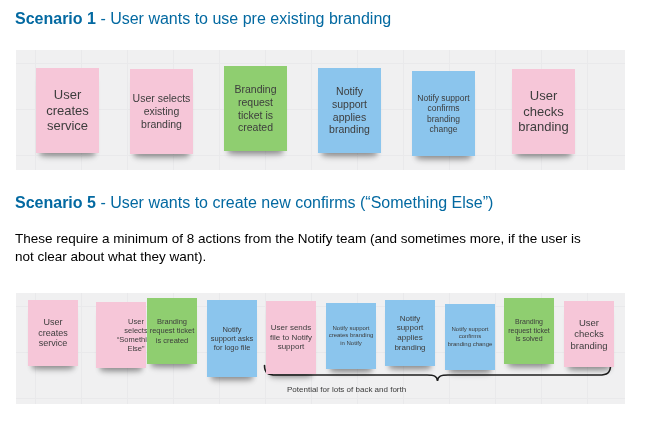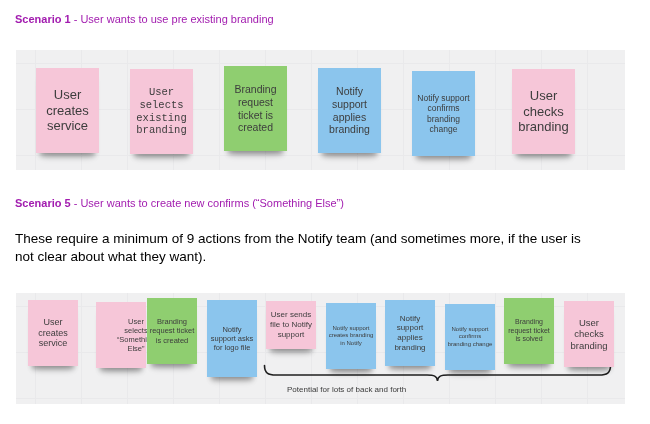--- a/index.html
+++ b/index.html
@@ -1,18 +1,18 @@
 <!DOCTYPE html>
 <html><head>
 <meta charset="utf-8">
 <style>
   html,body{margin:0;padding:0;background:#ffffff;}
   .page{position:relative;width:650px;height:424px;background:#ffffff;overflow:hidden;
         font-family:"Liberation Sans",sans-serif;color:#000;}
-  .heading{position:absolute;left:15px;font-size:11px;line-height:16px;color:#a21caf;white-space:nowrap;}
+  .heading{position:absolute;left:15px;font-size:16px;line-height:16px;color:#0369a1;white-space:nowrap;}
   .heading .hb{font-weight:bold;}
   .para{position:absolute;left:15px;top:230px;width:575px;font-size:13.5px;line-height:17.5px;color:#000;}
   .board{position:absolute;left:16px;width:609px;background-color:#f0f0f1;
          background-image:linear-gradient(#e9e9eb 1px,transparent 1px),
                           linear-gradient(90deg,#e9e9eb 1px,transparent 1px);
          background-size:46px 46px;background-position:19px 13px;}
   .note{position:absolute;display:flex;align-items:center;justify-content:center;
         text-align:center;color:#3d3d3d;padding:2px;box-sizing:border-box;line-height:1.22;
         box-shadow:0 7px 5px -4px rgba(0,0,0,0.30),0 10px 8px -7px rgba(0,0,0,0.18);}
   .brace{position:absolute;left:247px;top:71px;}
@@ -23,43 +23,43 @@
 <body>
 
 <div class="page">
 
   <div class="heading" style="top:11px">
     <span class="hb">Scenario 1</span><span> - User wants to use pre existing branding</span>
   </div>
 
   <div class="board" id="board1" style="top:50px;height:120px">
       <div class="note" style="left: 20px; top: 18px; width: 63px; height: 85px; font-size: 13px; background: rgb(246, 198, 216);">User creates service</div>
-      <div class="note" style="left: 114px; top: 19px; width: 63px; height: 85px; font-size: 10.5px; background: rgb(246, 198, 216); font-family: Liberation Mono, monospace;">User selects existing branding</div>
+      <div class="note" style="left: 114px; top: 19px; width: 63px; height: 85px; font-size: 10.5px; background: rgb(246, 198, 216);">User selects existing branding</div>
       <div class="note" style="left: 208px; top: 16px; width: 63px; height: 85px; font-size: 10.5px; background: rgb(143, 206, 112);">Branding request ticket is created</div>
       <div class="note" style="left: 302px; top: 18px; width: 63px; height: 85px; font-size: 10.5px; background: rgb(139, 197, 237);">Notify support applies branding</div>
       <div class="note" style="left: 396px; top: 21px; width: 63px; height: 85px; font-size: 8.5px; background: rgb(139, 197, 237);">Notify support confirms branding change</div>
       <div class="note" style="left: 496px; top: 19px; width: 63px; height: 85px; font-size: 13px; background: rgb(246, 198, 216);">User checks branding</div>
     </div>
 
   <div class="heading" style="top:195px">
     <span class="hb">Scenario 5</span><span> - User wants to create new confirms (“Something Else”)</span>
   </div>
 
-  <div class="para">These require a minimum of 9 actions from the Notify team (and sometimes more, if the user is not clear about what they want).</div>
+  <div class="para">These require a minimum of 8 actions from the Notify team (and sometimes more, if the user is not clear about what they want).</div>
 
   <div class="board" id="board2" style="top:293px;height:111px">
     <svg class="brace" width="349" height="18" viewBox="0 0 349 18">
       <path d="M1.5,1.5 C1.5,9 5,11 13,11 L164,11 C171,11 174,12 174.5,17 C175,12 178,11 185,11 L336,11 C344,11 347.5,9 347.5,1.5" fill="none" stroke="#1f1f1f" stroke-width="1.6" stroke-linecap="round"></path>
     </svg>
     <div class="brace-label">Potential for lots of back and forth</div>
   <div class="note" style="left: 12px; top: 7px; width: 50px; height: 66px; font-size: 9px; background: rgb(246, 198, 216);">User creates service</div>
       <div class="note" style="left: 80px; top: 9px; width: 50px; height: 66px; font-size: 7.5px; background: rgb(246, 198, 216); padding-left: 32px;">User selects “Something Else”</div>
       <div class="note" style="left: 131px; top: 5px; width: 50px; height: 66px; font-size: 7.5px; background: rgb(143, 206, 112);">Branding request ticket is created</div>
       <div class="note" style="left: 191px; top: 7px; width: 50px; height: 77px; font-size: 7.5px; background: rgb(139, 197, 237);">Notify support asks for logo file</div>
-      <div class="note" style="left: 250px; top: 8px; width: 50px; height: 48px; font-size: 8px; background: rgb(246, 198, 216);">User sends file to Notify support</div>
+      <div class="note" style="left: 250px; top: 8px; width: 50px; height: 73px; font-size: 8px; background: rgb(246, 198, 216);">User sends file to Notify support</div>
       <div class="note" style="left: 310px; top: 10px; width: 50px; height: 66px; font-size: 6px; background: rgb(139, 197, 237);">Notify support creates branding in Notify</div>
       <div class="note" style="left: 369px; top: 7px; width: 50px; height: 66px; font-size: 8px; background: rgb(139, 197, 237);">Notify support applies branding</div>
       <div class="note" style="left: 429px; top: 11px; width: 50px; height: 66px; font-size: 6px; background: rgb(139, 197, 237);">Notify support confirms branding change</div>
       <div class="note" style="left: 488px; top: 5px; width: 50px; height: 66px; font-size: 7px; background: rgb(143, 206, 112);">Branding request ticket is solved</div>
       <div class="note" style="left: 548px; top: 8px; width: 50px; height: 66px; font-size: 9.5px; background: rgb(246, 198, 216);">User checks branding</div>
     </div>
 
 </div>
 
 </body></html>

